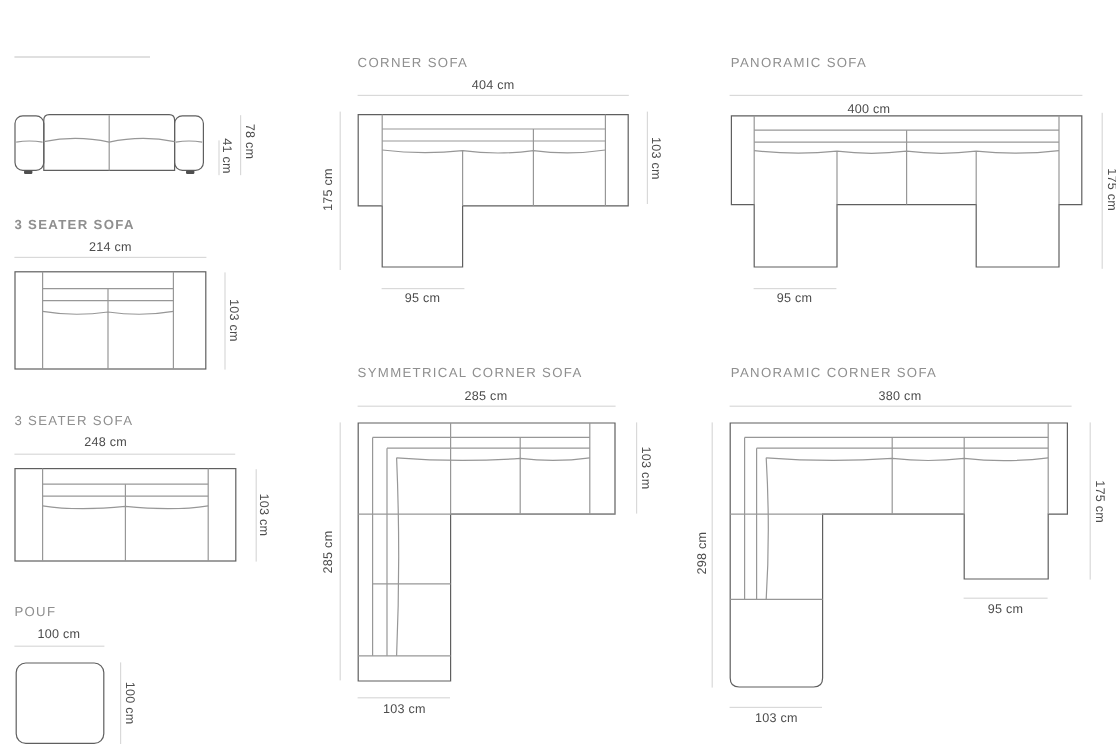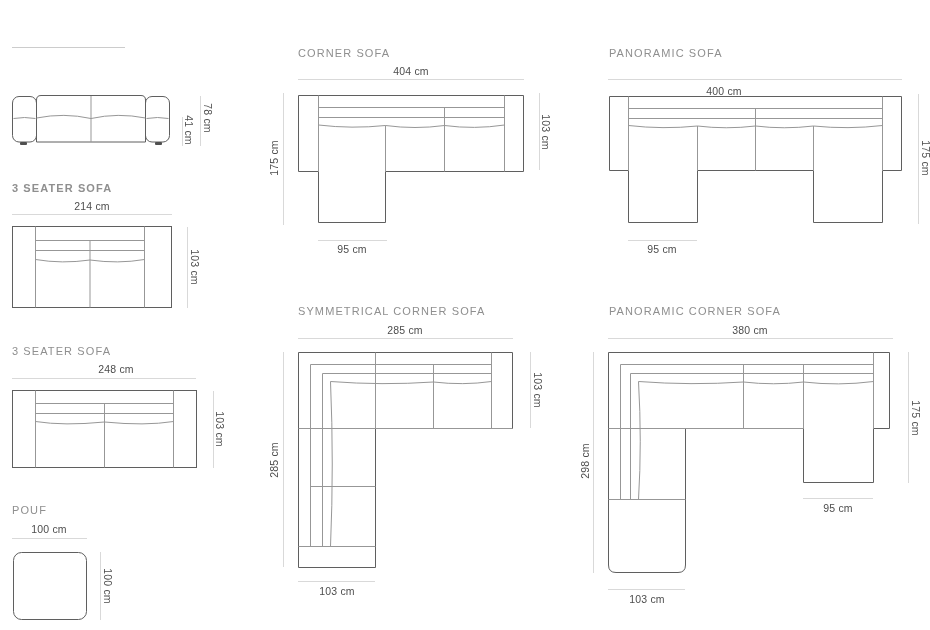--- a/index.html
+++ b/index.html
@@ -63,21 +63,21 @@
     <path class="inner" d="M23.5,14.5 H132.5"></path>
     <path class="inner" d="M23.5,24.5 H132.5"></path>
     <path class="inner" d="M23.5,33.5 Q50,38 78,34 Q106,38 132.5,33.5"></path>
     <path class="inner" d="M78,14.5 V81.5"></path>
   </svg>
   <div class="dim-v" style="left:187px;top:227px;height:81px;"></div>
   <div class="dim-label cw" style="left:195px;top:267px;">103 cm</div>
 
   <div class="sec-label" style="left:12px;top:345px;">3 SEATER SOFA</div>
   <div class="dim-h" style="left:12px;top:378px;width:184px;"></div>
-  <div class="dim-label" style="left:116px;top:369px;">248 cm</div>
+  <div class="dim-label" style="left:88px;top:369px;">248 cm</div>
   <svg class="drawing" style="left:12px;top:390px;" width="185" height="78" viewBox="0 0 185 78">
     <rect class="outline" x="0.5" y="0.5" width="184" height="77"></rect>
     <path class="inner" d="M23.5,0.5 V77.5"></path>
     <path class="inner" d="M161.5,0.5 V77.5"></path>
     <path class="inner" d="M23.5,13.5 H161.5"></path>
     <path class="inner" d="M23.5,23.5 H161.5"></path>
     <path class="inner" d="M23.5,31.5 Q52,36 92.5,32 Q133,36 161.5,31.5"></path>
     <path class="inner" d="M92.5,13.5 V77.5"></path>
   </svg>
   <div class="dim-v" style="left:213px;top:391px;height:77px;"></div>

